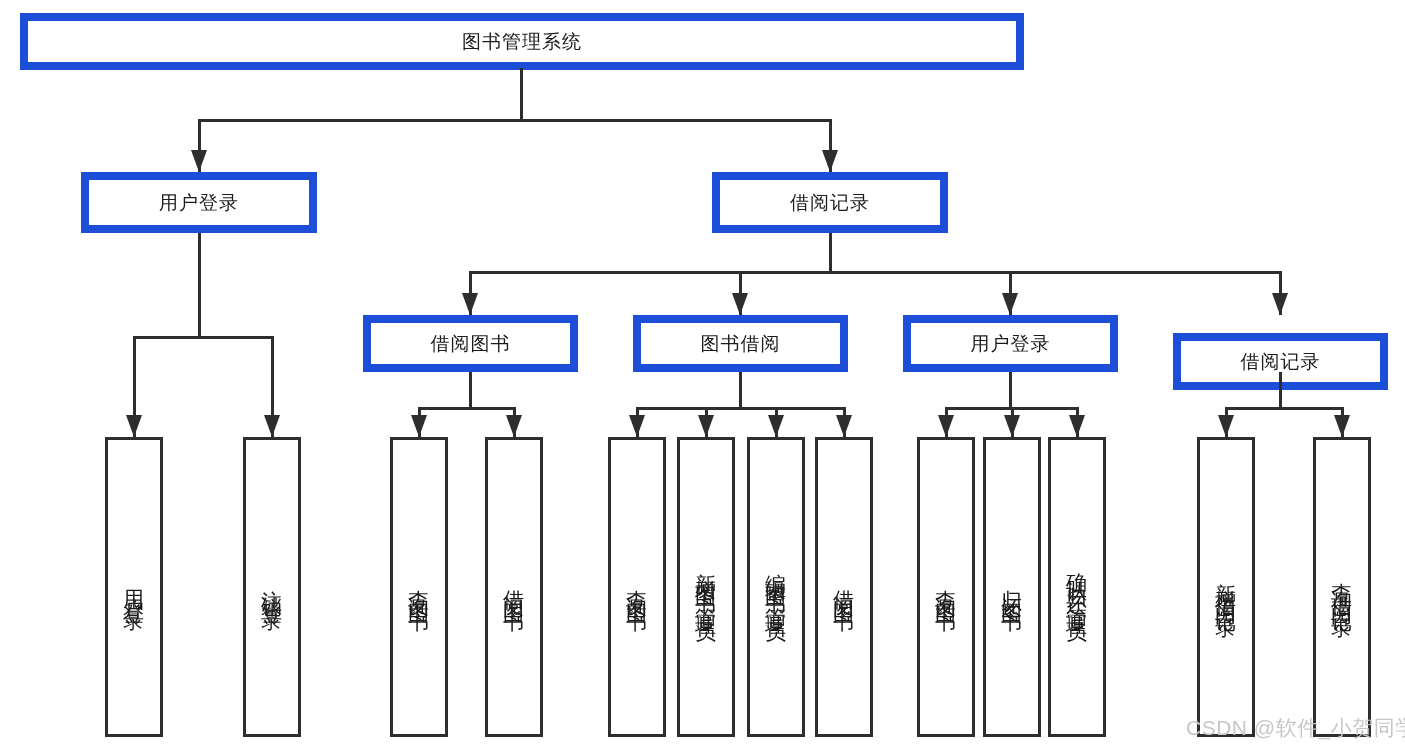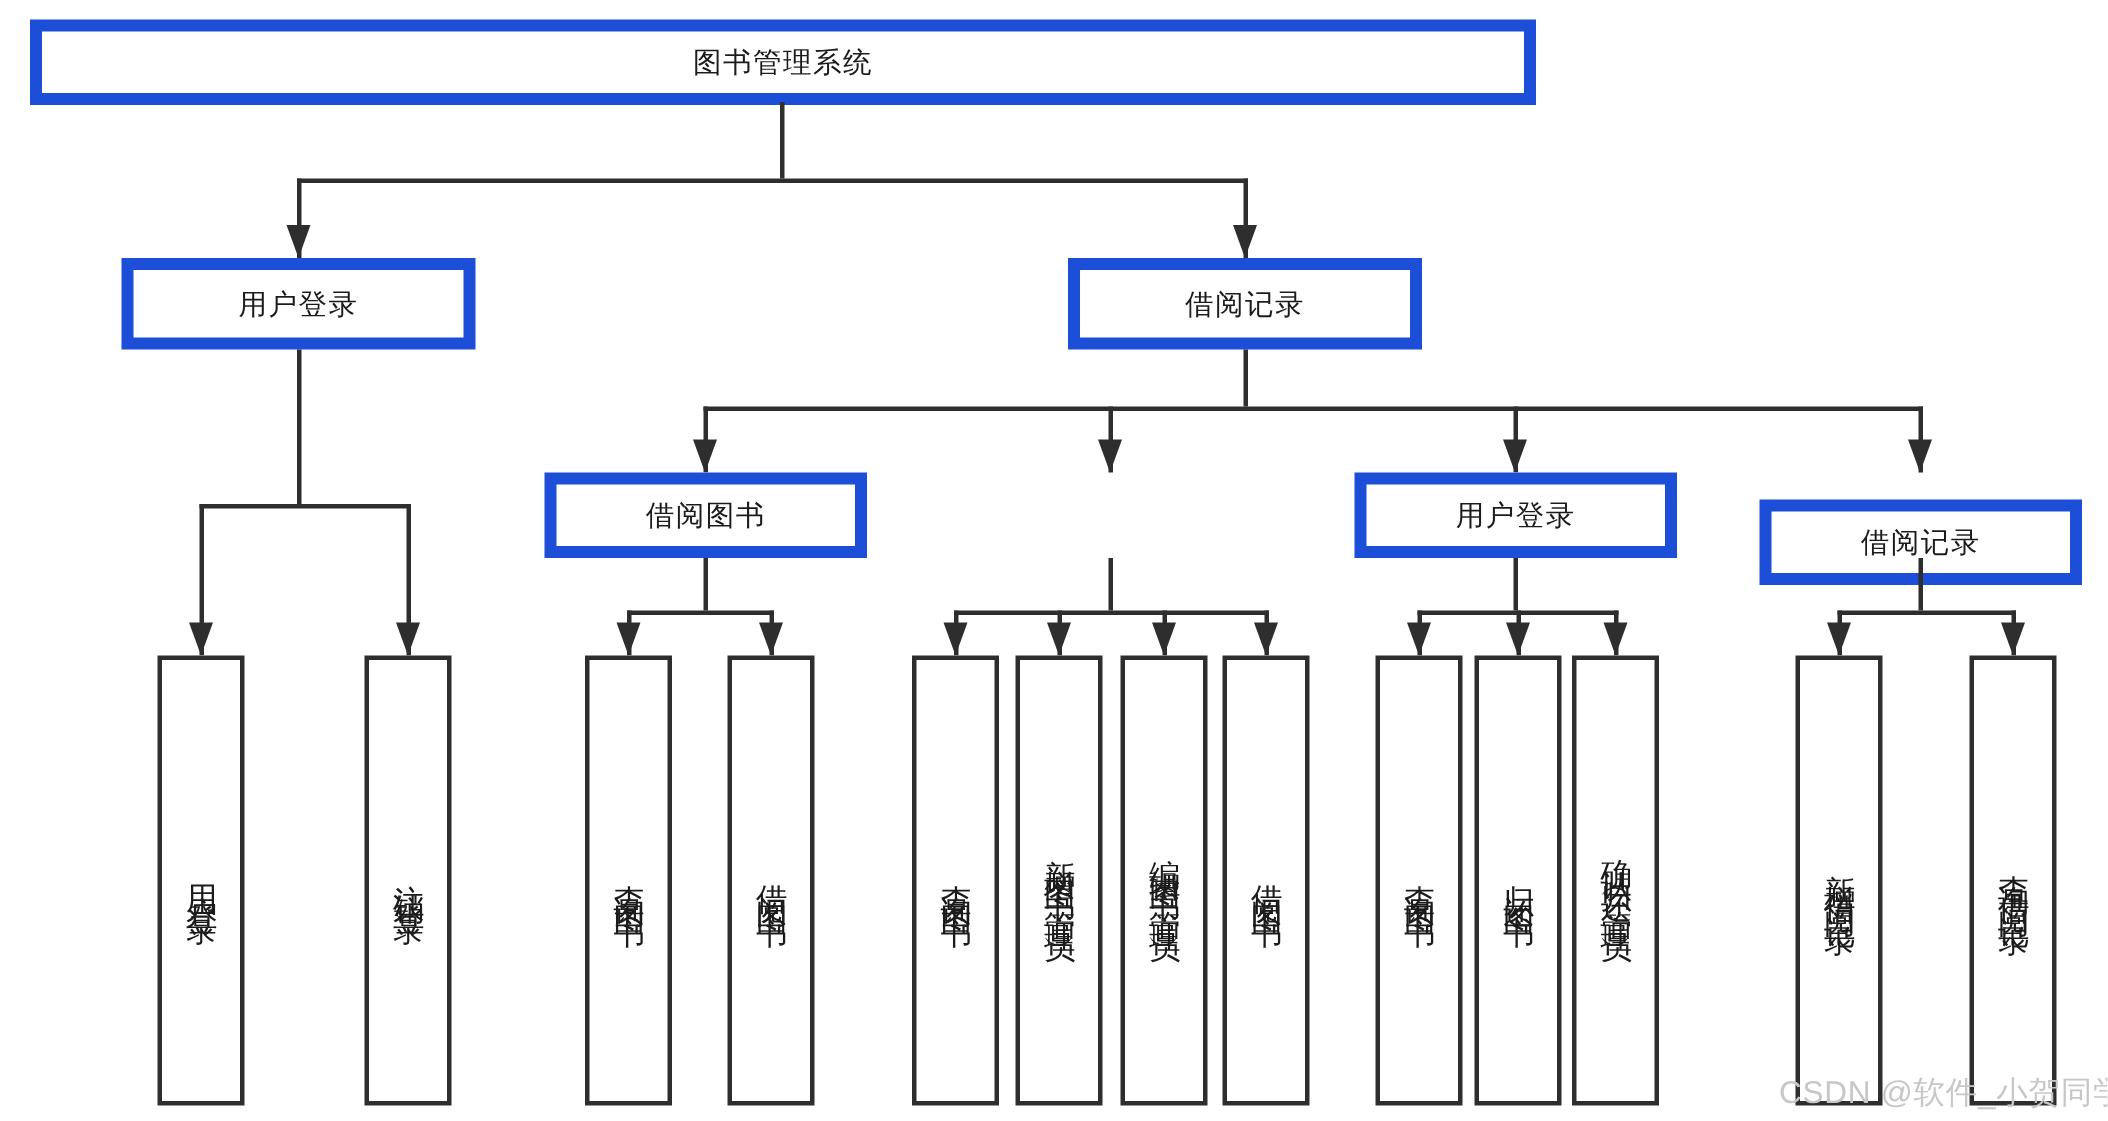--- a/index.html
+++ b/index.html
@@ -69,20 +69,23 @@
   <div class="tri" style="left:462px;top:293px;"></div>
   <div class="v" style="left:739px;top:271px;height:44px;"></div>
   <div class="tri" style="left:732px;top:293px;"></div>
   <div class="v" style="left:1009px;top:271px;height:44px;"></div>
   <div class="tri" style="left:1002px;top:293px;"></div>
   <div class="v" style="left:1279px;top:271px;height:44px;"></div>
   <div class="tri" style="left:1272px;top:293px;"></div>
 
   <div class="box" style="left:363px;top:315px;width:215px;height:57px;">
     <span class="lbl">借阅图书</span>
+  </div>
+  <div class="box" style="left:633px;top:315px;width:215px;height:57px;">
+    <span class="lbl">图书借阅</span>
   </div>
   <div class="box" style="left:903px;top:315px;width:215px;height:57px;">
     <span class="lbl">用户登录</span>
   </div>
   <div class="box" style="left:1173px;top:333px;width:215px;height:57px;">
     <span class="lbl">借阅记录</span>
   </div>
 
   <div class="v" style="left:469px;top:372px;height:35px;"></div>
   <div class="h" style="left:418px;top:407px;width:98px;"></div>

